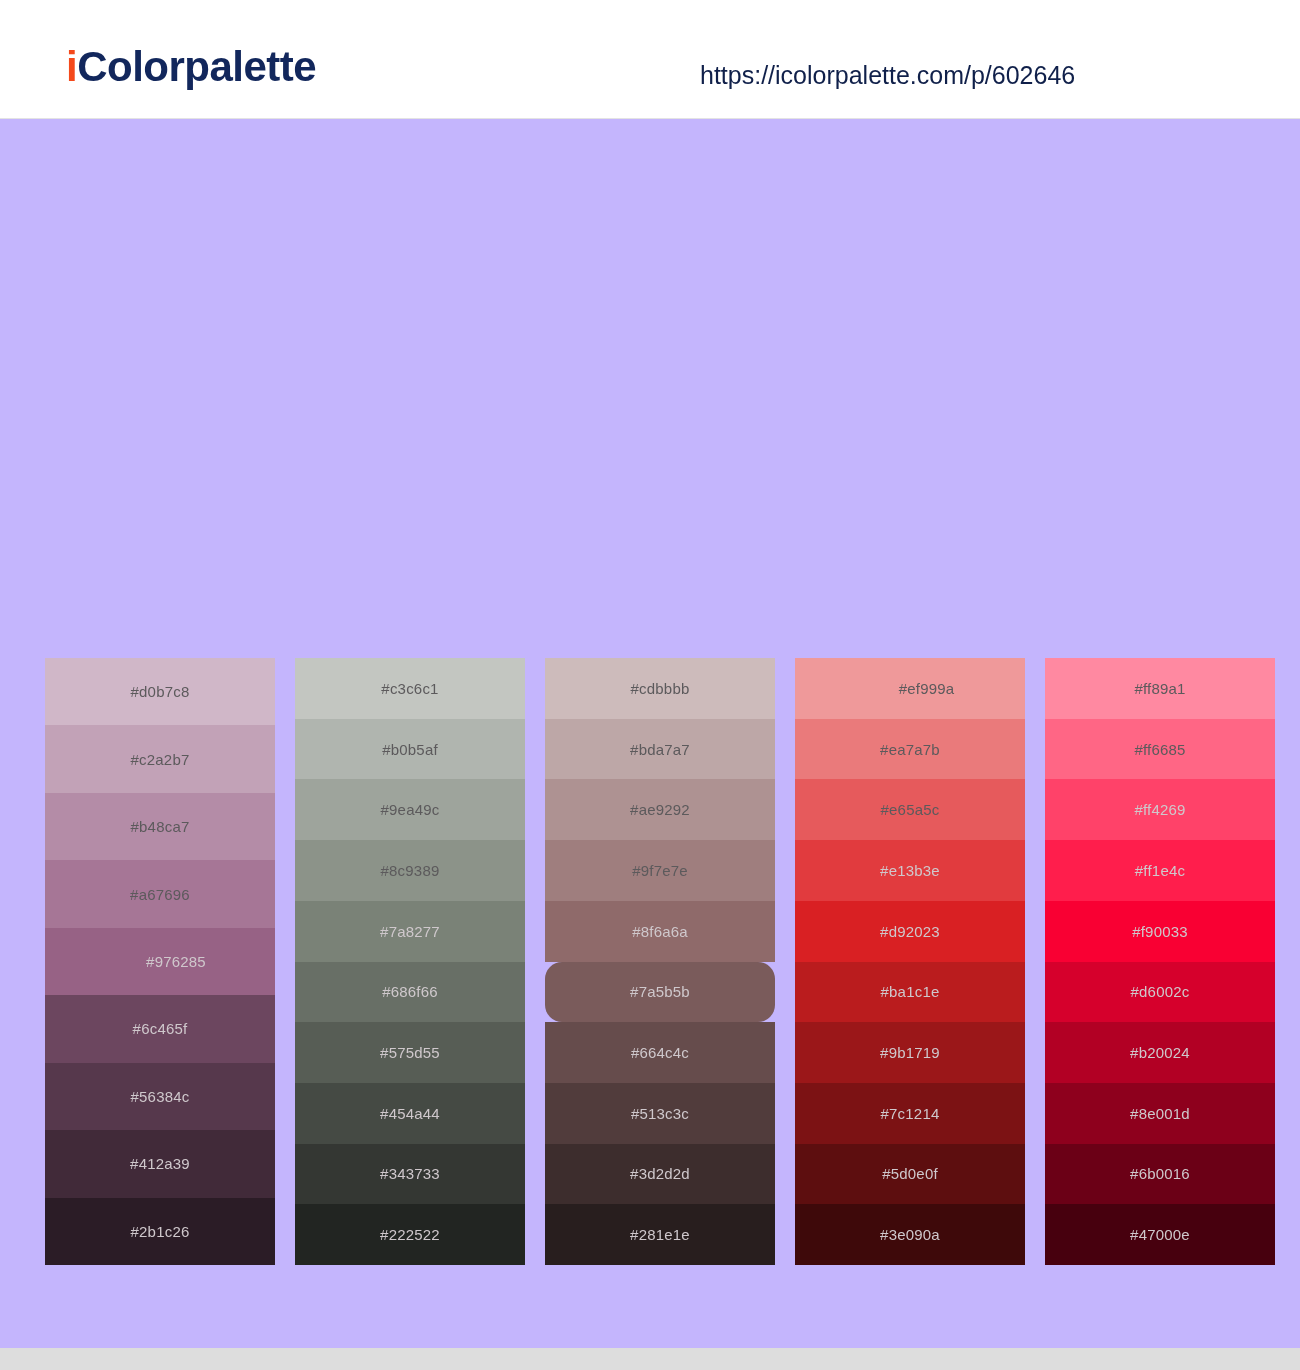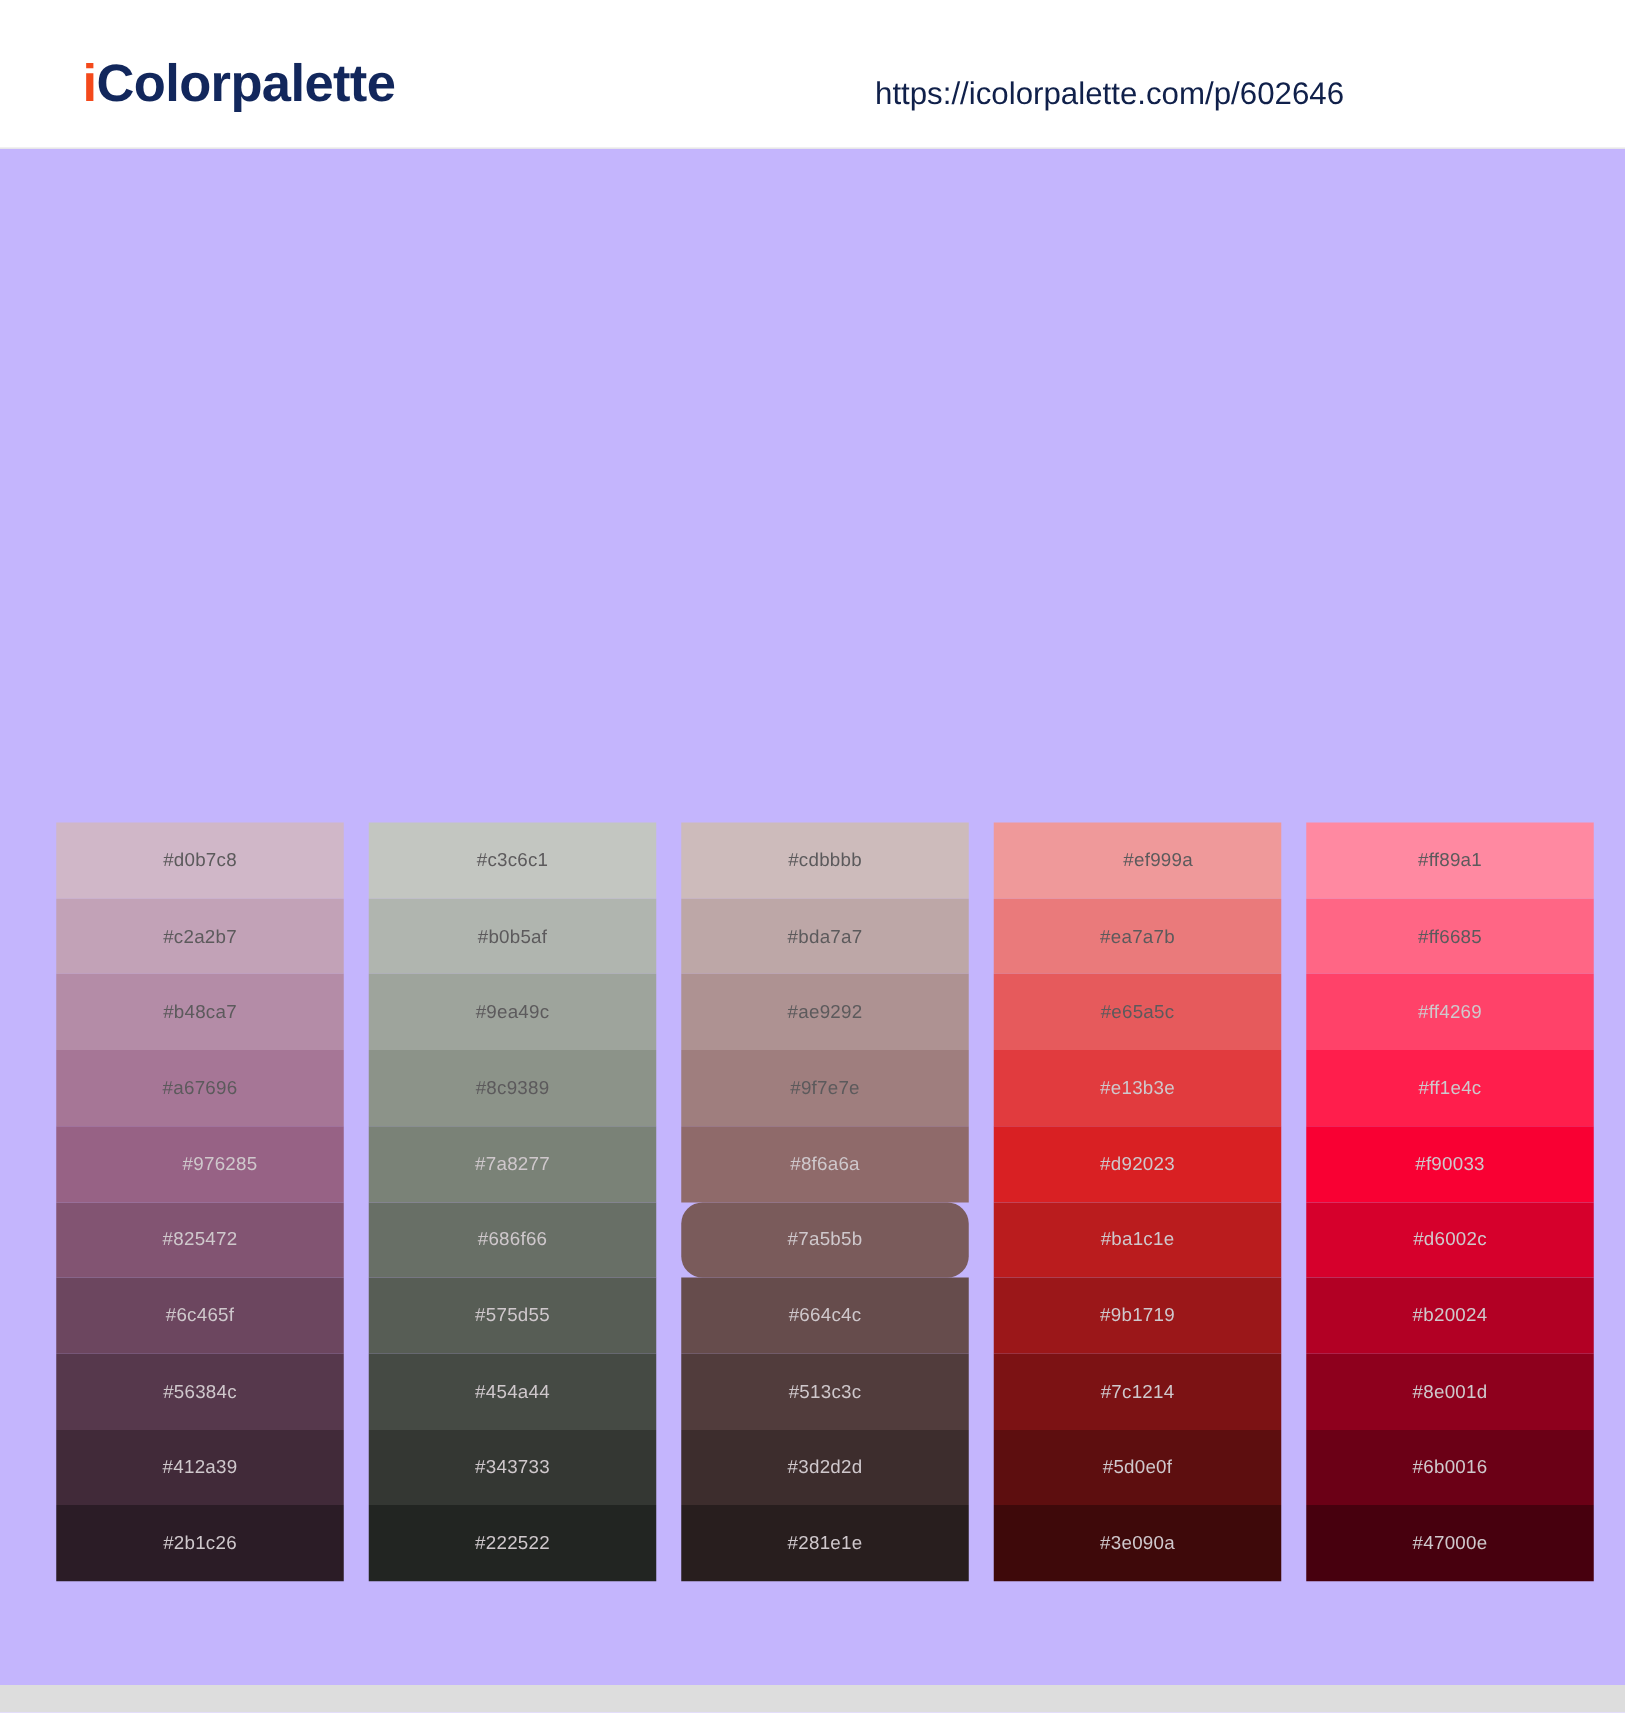--- a/index.html
+++ b/index.html
@@ -134,23 +134,20 @@
         </div>
         <div class="shade-cell" style="background: rgb(180, 140, 167);">
           <span class="shade-label dark-text">#b48ca7</span>
         </div>
         <div class="shade-cell" style="background: rgb(166, 118, 150);">
           <span class="shade-label dark-text">#a67696</span>
         </div>
         <div class="shade-cell" style="background: rgb(151, 98, 133); padding-left: 32px;">
           <span class="shade-label light-text">#976285</span>
         </div>
-        <div class="shade-cell" style="background: rgb(130, 84, 114);">
-          <span class="shade-label light-text">#825472</span>
-        </div>
         <div class="shade-cell" style="background: rgb(108, 70, 95);">
           <span class="shade-label light-text">#6c465f</span>
         </div>
         <div class="shade-cell" style="background: rgb(86, 56, 76);">
           <span class="shade-label light-text">#56384c</span>
         </div>
         <div class="shade-cell" style="background: rgb(65, 42, 57);">
           <span class="shade-label light-text">#412a39</span>
         </div>
         <div class="shade-cell" style="background: rgb(43, 28, 38);">

